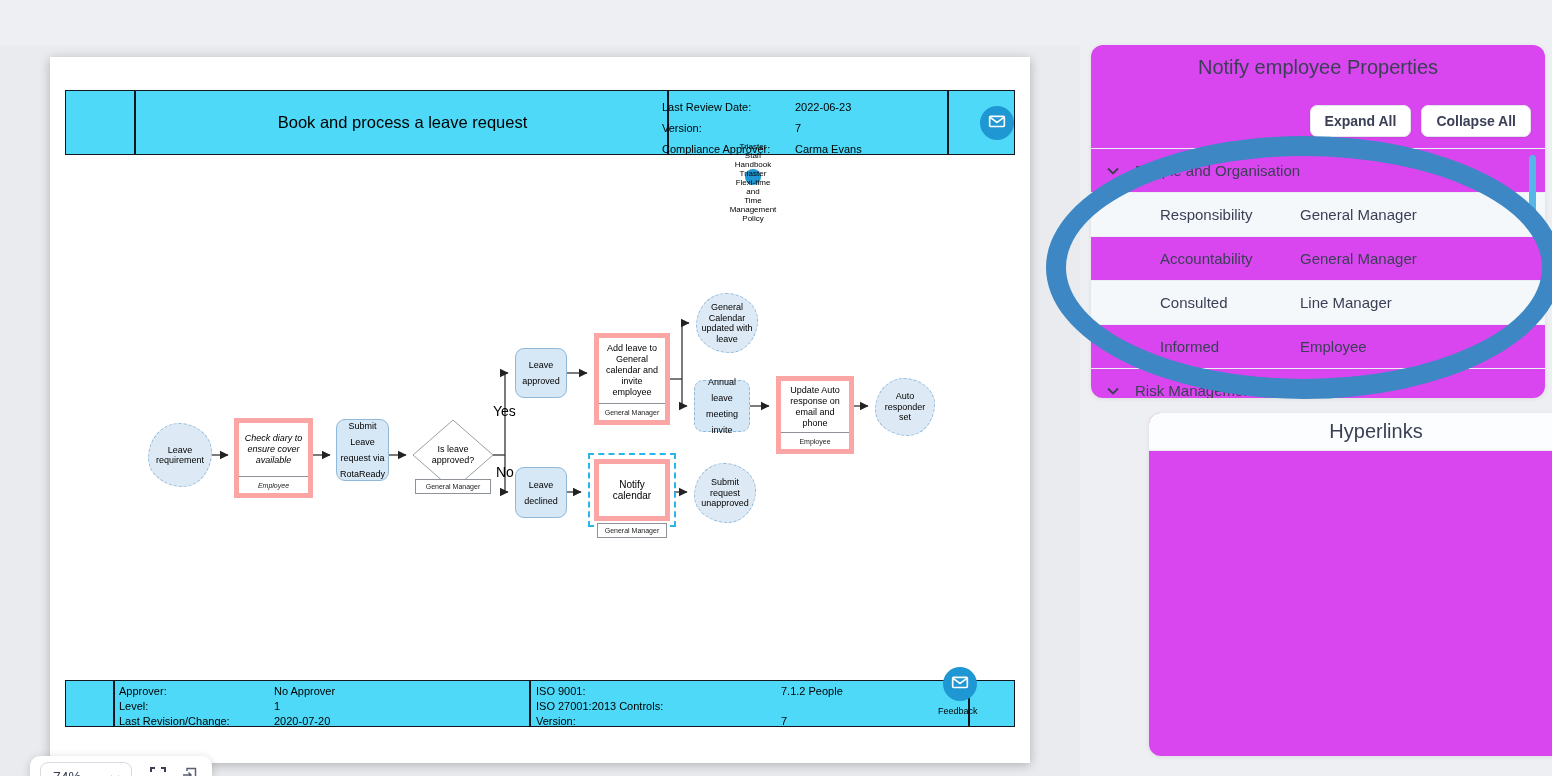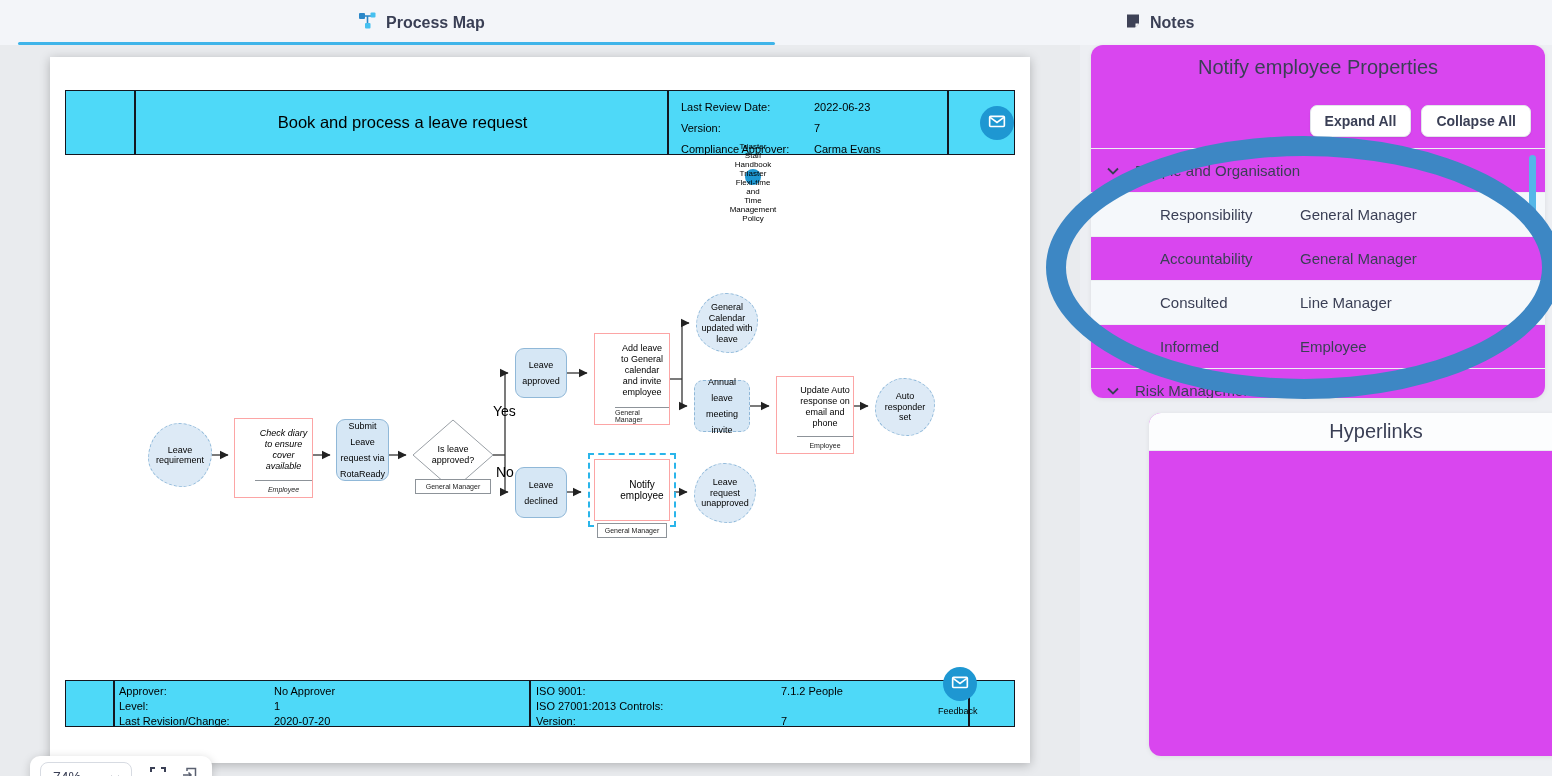--- a/index.html
+++ b/index.html
@@ -16,39 +16,39 @@
   
   .canvas { position:absolute; left:0; top:45px; width:1080px; height:731px; background:#e9ebee; }
   .page { position:absolute; left:50px; top:12px; width:980px; height:706px; background:#fff;
           box-shadow:0 2px 10px rgba(0,0,0,.25); }
 
   
   .cyanbar { position:absolute; background:#4ed9f8; border:1.5px solid #14161f; }
   .cyanbar .vdiv { position:absolute; top:0; bottom:0; width:1.5px; background:#14161f; }
   .map-title { position:absolute; left:70px; top:0; width:533px; height:100%;
                display:flex; align-items:center; justify-content:center; font-size:16.5px; color:#000; }
-  .hdr-fields { position:absolute; left:615px; top:6px; width:280px; font-size:11px; color:#000; }
+  .hdr-fields { position:absolute; left:596px; top:6px; width:280px; font-size:11px; color:#000; }
   .hdr-row { position:relative; height:21px; line-height:21px; }
   .hdr-row .val { position:absolute; left:133px; top:0; }
   .env-circle { position:absolute; border-radius:50%; background:#1e97d2; display:flex; align-items:center; justify-content:center; }
 
   
   .linkblock { position:absolute; width:80px; text-align:center; font-size:8px; line-height:9px; color:#000; }
   .linkdot { position:absolute; left:695px; top:112px; width:16px; height:16px; border-radius:50%; background:#1e97d2; }
 
   
   .blob { position:absolute; background:#ddeaf6; border:1.5px dashed #8fb9da;
           border-radius:48% 52% 45% 55% / 55% 45% 55% 45%;
           display:flex; align-items:center; justify-content:center; text-align:center;
           font-size:9px; line-height:10.5px; color:#000; padding:4px; }
   .task { position:absolute; background:#d6e7f5; border:1px solid #90b8d8; border-radius:9px;
           display:flex; align-items:center; justify-content:center; text-align:center;
           font-size:9px; line-height:16px; color:#000; padding:3px; }
   .task.dashed { border-style:dashed; }
-  .proc { position:absolute; background:#fff; border:1px solid #fca5a5; display:flex; flex-direction:column;padding-left:20px; }
+  .proc { position:absolute; background:#fff; border:5px solid #fca5a5; display:flex; flex-direction:column; }
   .proc .body { flex:1; display:flex; align-items:center; justify-content:center; text-align:center;
                 font-size:9px; line-height:11px; color:#000; padding:3px; }
   .proc .role { height:17px; border-top:1px solid #8d9399; display:flex; align-items:center; justify-content:center;
                 font-size:7px; color:#222; }
   .rolebox { position:absolute; background:#fff; border:1px solid #8d9399; display:flex; align-items:center;
              justify-content:center; font-size:7px; color:#222; }
   .diamond-label { position:absolute; display:flex; align-items:center; justify-content:center; text-align:center;
                    font-size:9px; line-height:11px; color:#000; }
   .edge-label { position:absolute; font-size:14px; color:#000; }
   .selection { position:absolute; border:2px dashed #2ab5ea; }
@@ -89,44 +89,20 @@
   .annotation { position:absolute; left:1046px; top:136px; width:516px; height:263px; border:20px solid #3d87c4;
                 border-radius:50%; pointer-events:none; }
 
   svg.flow { position:absolute; left:0; top:0; }
 </style>
 </head>
 <body>
 
 <div id="app">
 
-  <div class="topbar">
-    <div class="tab" style="left:358px;">
-      <span>
-        <svg width="19" height="19" viewBox="0 0 19 19">
-          <path d="M5 5 H14 M9.5 5 V12" stroke="#2b87c8" stroke-width="1.6" fill="none"></path>
-          <rect x="1" y="2" width="6" height="6" rx="1" fill="#2b87c8"></rect>
-          <rect x="12.5" y="1.5" width="5" height="5" rx="1" fill="#45c0f0"></rect>
-          <rect x="7" y="12" width="5.5" height="5.5" rx="1" fill="#45c0f0"></rect>
-        </svg>
-      </span>
-      <span>Process Map</span>
-    </div>
-    <div class="tab-underline"></div>
-
-    <div class="tab" style="left:1125px;">
-      <span>
-        <svg width="16" height="16" viewBox="0 0 16 16">
-          <path d="M2 1.5 h12 v9 l-4 4 h-8 z" fill="#3e4257"></path>
-          <path d="M10.5 14 v-3.5 h3.5 z" fill="#fff"></path>
-        </svg>
-      </span>
-      <span>Notes</span>
-    </div>
-  </div>
 
   <div class="canvas">
     <div class="page">
 
       <div class="cyanbar" style="left:15px; top:33px; width:950px; height:65px;">
         <div class="vdiv" style="left:68px;"></div>
         <div class="vdiv" style="left:601px;"></div>
         <div class="vdiv" style="left:881px;"></div>
         <div class="map-title">Book and process a leave request</div>
         <div class="hdr-fields">
@@ -234,28 +210,28 @@
       <div class="blob" style="left:825px; top:321px; width:60px; height:58px;">
         <span>Auto responder set</span>
       </div>
 
       <div class="task" style="left:465px; top:410px; width:52px; height:51px;">
         <span>Leave declined</span>
       </div>
 
       <div class="selection" style="left:538px; top:396px; width:88px; height:74px;"></div>
       <div class="proc" style="left:544px; top:402px; width:76px; height:62px;">
-        <div class="body" style="font-size:10px;">Notify employee</div>
+        <div class="body" style="font-size:10px;">Notify calendar</div>
       </div>
       <div class="rolebox" style="left:547px; top:466px; width:70px; height:15px;">
         <span>General Manager</span>
       </div>
 
       <div class="blob" style="left:644px; top:406px; width:62px; height:60px;">
-        <span>Leave request unapproved</span>
+        <span>Submit request unapproved</span>
       </div>
 
       <div class="cyanbar" style="left:15px; top:623px; width:950px; height:47px;">
         <div class="vdiv" style="left:47px;"></div>
         <div class="vdiv" style="left:463px;"></div>
         <div class="vdiv" style="left:902px;"></div>
         <div class="ftr-fields" style="left:53px; top:3px; width:400px;">
           <div class="ftr-row"><span>Approver:</span><span style="position:absolute; left:155px;">No Approver</span></div>
           <div class="ftr-row"><span>Level:</span><span style="position:absolute; left:155px;">1</span></div>
           <div class="ftr-row"><span>Last Revision/Change:</span><span style="position:absolute; left:155px;">2020-07-20</span></div>

